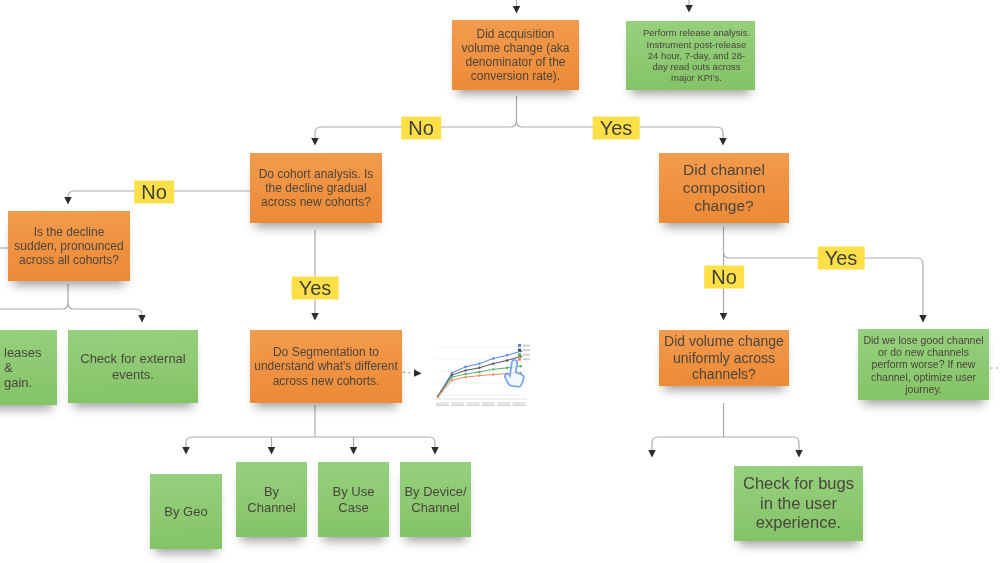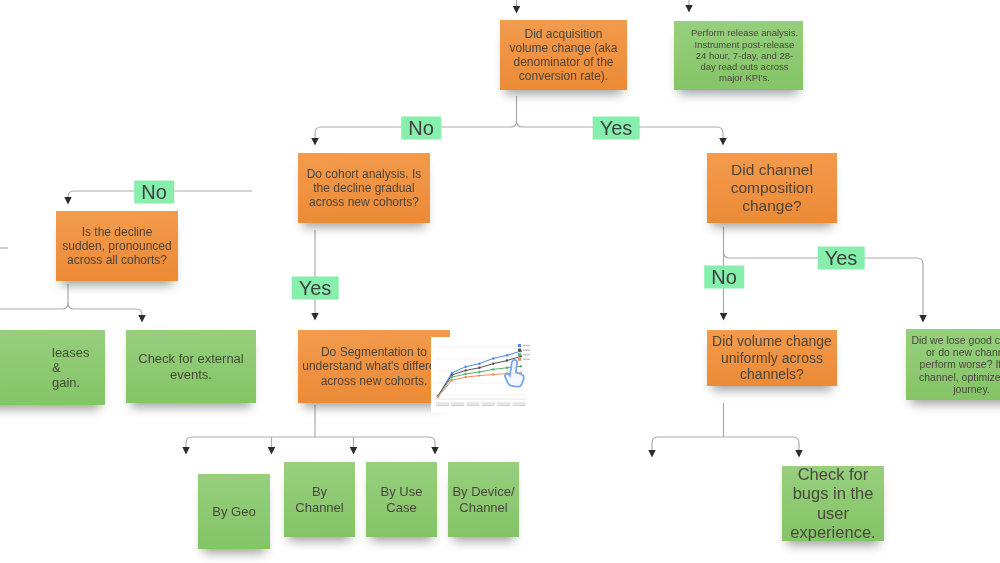--- a/index.html
+++ b/index.html
@@ -1,25 +1,25 @@
 <!DOCTYPE html>
 <html><head>
 <meta charset="utf-8">
 <style>
   html,body{margin:0;padding:0;background:#fff;}
   #board{position:relative;width:1000px;height:563px;background:#ffffff;overflow:hidden;
          font-family:"Liberation Sans",sans-serif;}
   #wires{position:absolute;left:0;top:0;width:1000px;height:563px;}
   .note{position:absolute;display:flex;align-items:center;justify-content:center;
         text-align:center;color:#4b463d;box-sizing:border-box;padding:4px;line-height:1.18;
-        box-shadow:0 9px 10px -5px rgba(0,0,0,.38);margin-left:48px;}
+        box-shadow:0 9px 10px -5px rgba(0,0,0,.38);}
   .orange{background:linear-gradient(178deg,#f29c4e 0%,#ef9140 55%,#ec8a35 100%);}
   .green{background:linear-gradient(178deg,#97d07e 0%,#8cc971 55%,#84c366 100%);}
   .note span{white-space:pre-line;display:block;width:100%;}
-  .clabel{position:absolute;transform:translate(-50%,-50%);background:#86efac;
+  .clabel{position:absolute;transform:translate(-50%,-50%);background:#fde047;
           padding:0 7px;font-size:20px;color:#3e3e3e;}
   #clipped-note span{margin-left:78px;width:57px;text-align:left;}
   #mini-chart{position:absolute;left:431px;top:337px;width:102px;height:76px;background:#fff;}
   #cursor-icon{position:absolute;left:502px;top:358px;width:26px;height:32px;}
 </style>
 </head>
 <body>
 
 <div id="board">
 
@@ -91,21 +91,21 @@
   <div class="note orange" style="left:250px;top:153px;width:132px;height:70px;font-size:12px;">
       <span>Do cohort analysis. Is the decline gradual across new cohorts?</span>
     </div>
   <div class="note orange" style="left:8px;top:211px;width:122px;height:70px;font-size:12px;">
       <span>Is the decline sudden, pronounced across all cohorts?</span>
     </div>
   <div class="note green" id="clipped-note" style="left:-78px;top:330px;width:135px;height:75px;font-size:13px;">
       <span>leases &amp;
 gain.</span>
     </div>
-  <div class="note green" style="left:78px;top:330px;width:130px;height:73px;font-size:13px;">
+  <div class="note green" style="left:68px;top:330px;width:130px;height:73px;font-size:13px;">
       <span>Check for external events.</span>
     </div>
   <div class="note orange" style="left:250px;top:330px;width:152px;height:73px;font-size:12px;">
       <span>Do Segmentation to understand what's different across new cohorts.</span>
     </div>
   <div class="note green" style="left:150px;top:474px;width:72px;height:75px;font-size:13px;">
       <span>By Geo</span>
     </div>
   <div class="note green" style="left:236px;top:462px;width:71px;height:75px;font-size:13px;">
       <span>By Channel</span>
@@ -118,21 +118,21 @@
     </div>
   <div class="note orange" style="left:659px;top:153px;width:130px;height:70px;font-size:15.5px;">
       <span>Did channel composition change?</span>
     </div>
   <div class="note orange" style="left:659px;top:330px;width:130px;height:56px;font-size:14px;">
       <span>Did volume change uniformly across channels?</span>
     </div>
   <div class="note green" style="left:858px;top:329px;width:131px;height:71px;font-size:10.5px;justify-content:flex-end;">
       <span>Did we lose good channel or do new channels perform worse? If new channel, optimize user journey.</span>
     </div>
-  <div class="note green" style="left:734px;top:466px;width:102px;height:75px;font-size:16.5px;">
+  <div class="note green" style="left:734px;top:466px;width:129px;height:75px;font-size:16.5px;">
       <span>Check for bugs in the user experience.</span>
     </div>
 
   <div class="clabel" style="left:421px;top:128px;">No</div>
   <div class="clabel" style="left:616px;top:128px;">Yes</div>
   <div class="clabel" style="left:154px;top:192px;">No</div>
   <div class="clabel" style="left:315px;top:288px;">Yes</div>
   <div class="clabel" style="left:724px;top:277px;">No</div>
   <div class="clabel" style="left:841px;top:258px;">Yes</div>
 

